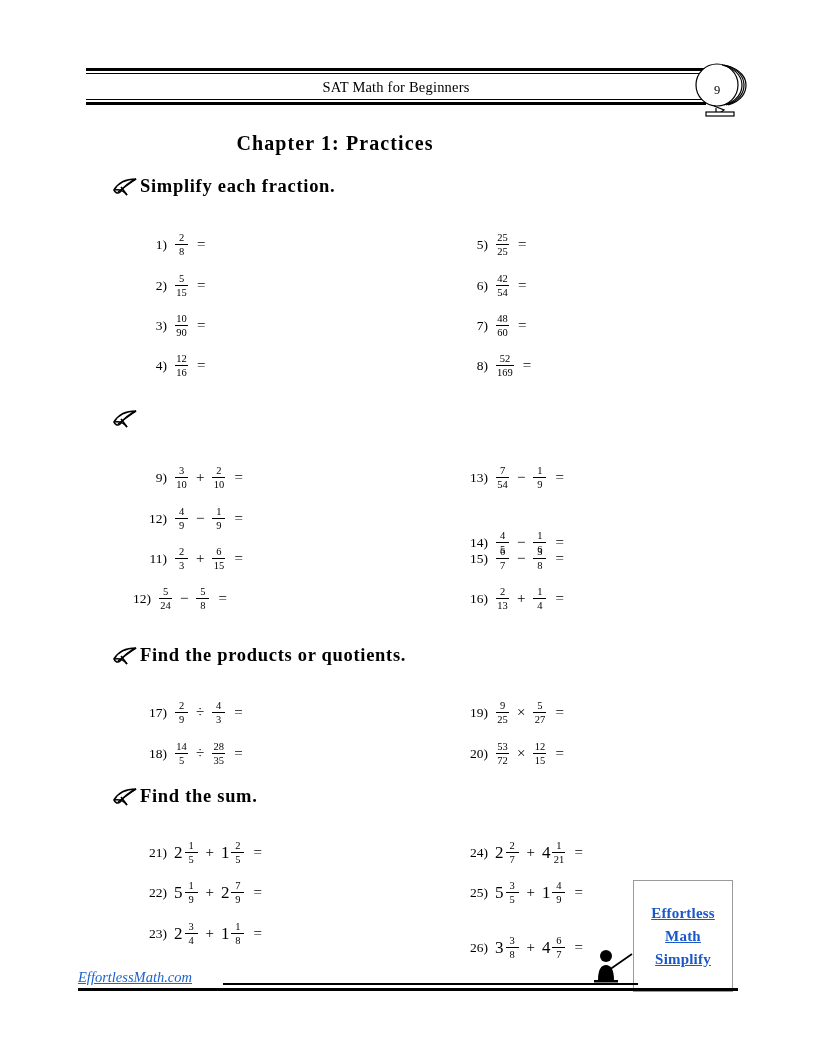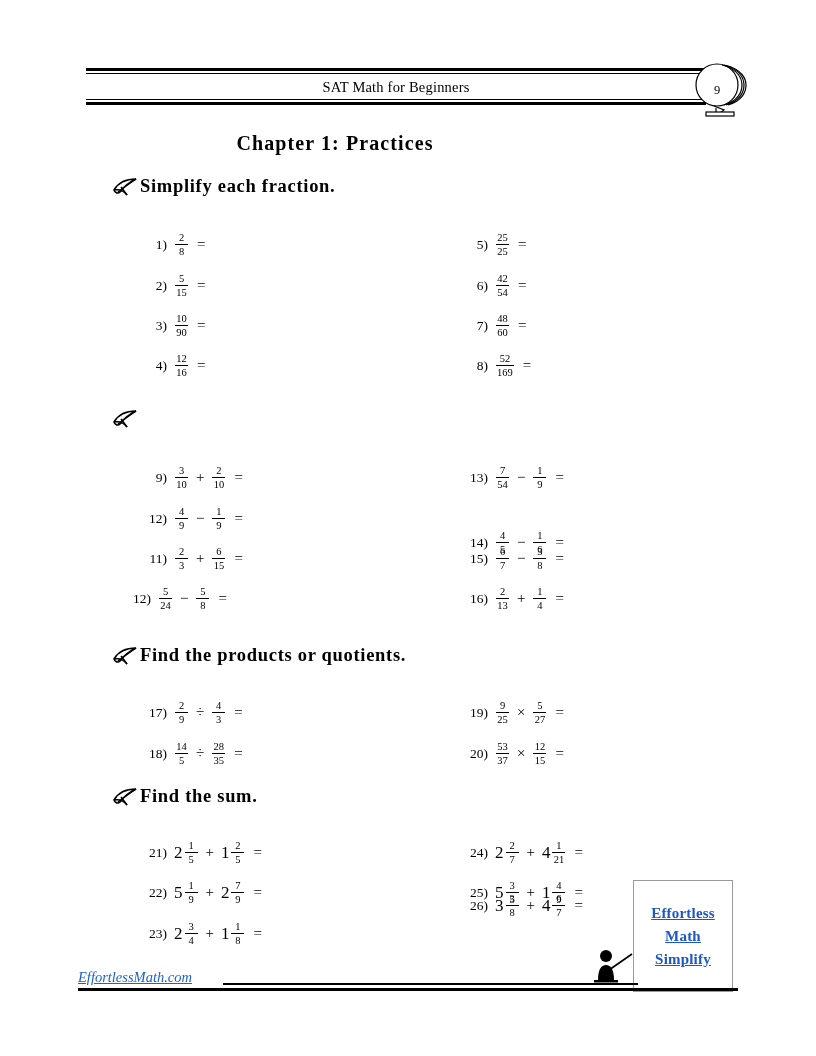--- a/index.html
+++ b/index.html
@@ -584,21 +584,21 @@
           </span>
           <span class="eq">=</span>
         </span>
       </div>
       <div class="problem" style="left:466px; top:741px">
         <span class="q-num">20)</span>
         <span class="expr">
           <span class="frac">
             <span class="num">53</span>
             <span class="bar"></span>
-            <span class="den">37</span>
+            <span class="den">72</span>
           </span>
           <span class="op">×</span>
           <span class="frac">
             <span class="num">12</span>
             <span class="bar"></span>
             <span class="den">15</span>
           </span>
           <span class="eq">=</span>
         </span>
       </div>
@@ -723,21 +723,21 @@
             <span class="whole">1</span>
             <span class="frac">
               <span class="num">4</span>
               <span class="bar"></span>
               <span class="den">9</span>
             </span>
           </span>
           <span class="eq">=</span>
         </span>
       </div>
-      <div class="problem" style="left:466px; top:893px">
+      <div class="problem" style="left:466px; top:935px">
         <span class="q-num">26)</span>
         <span class="expr">
           <span class="mixed">
             <span class="whole">3</span>
             <span class="frac">
               <span class="num">3</span>
               <span class="bar"></span>
               <span class="den">8</span>
             </span>
           </span>

